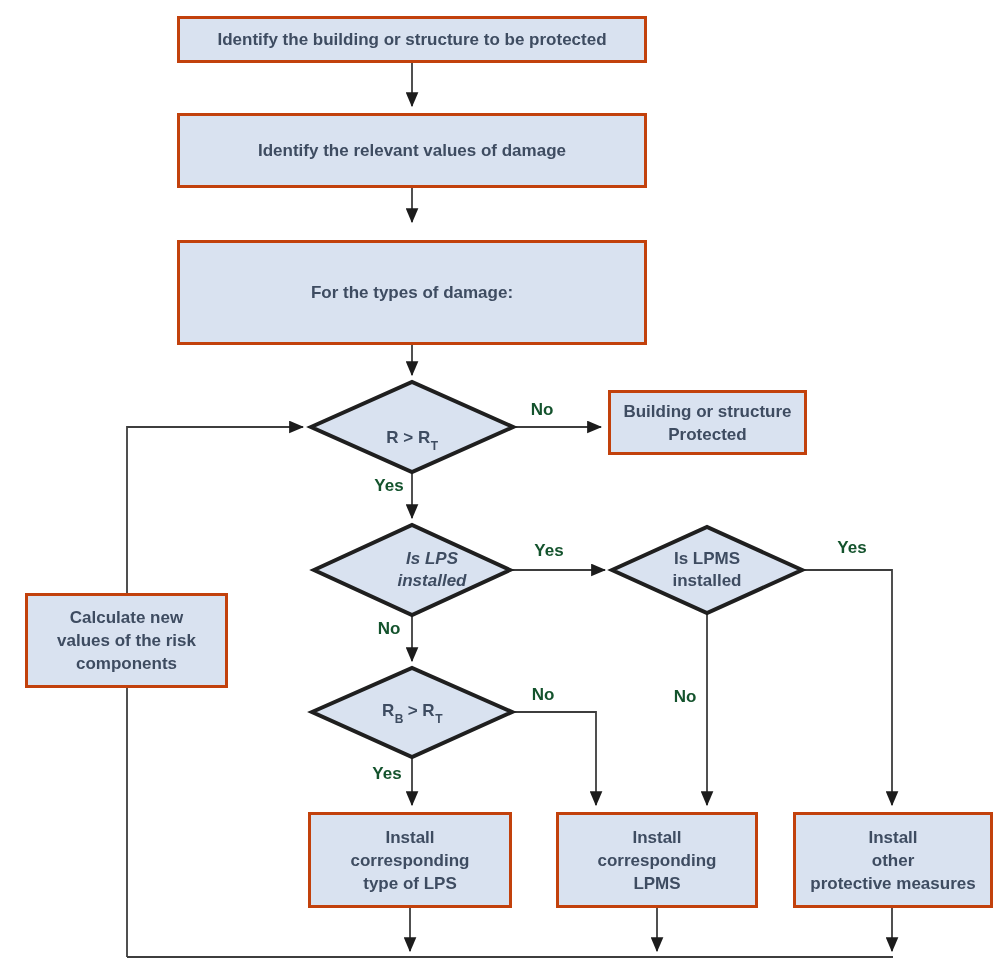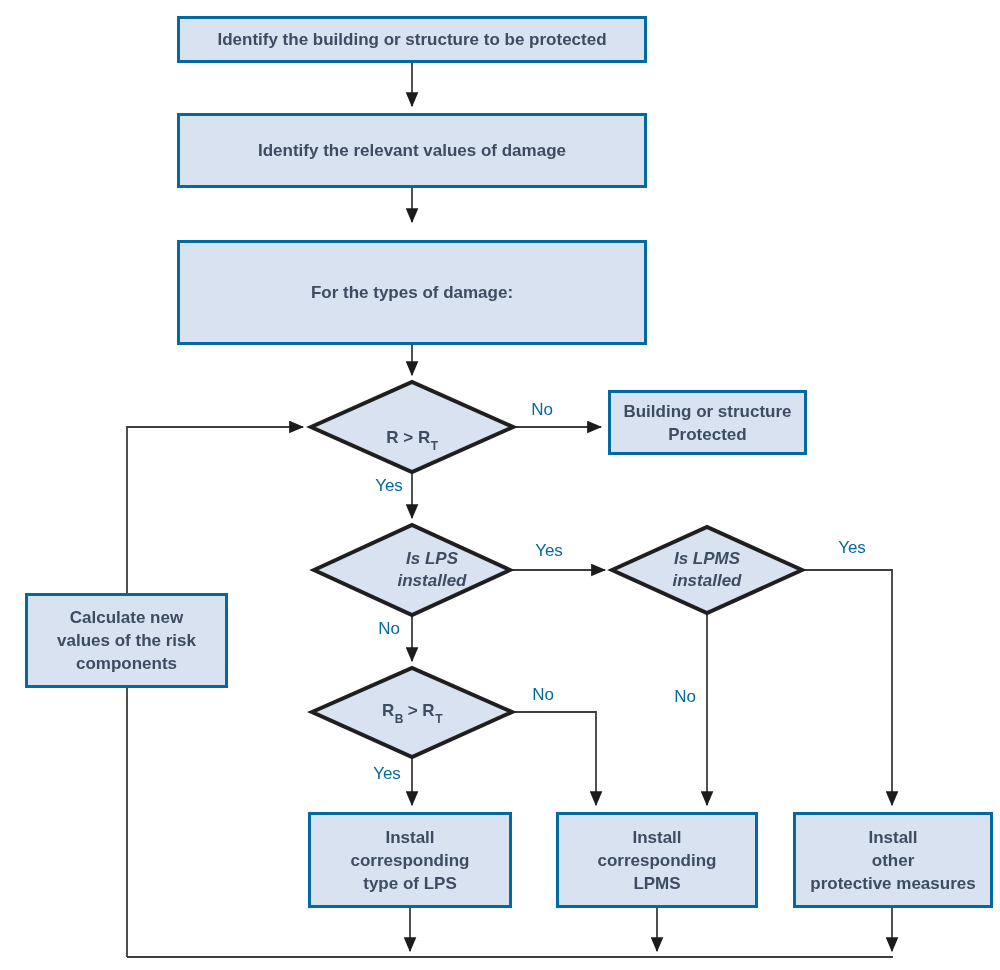--- a/index.html
+++ b/index.html
@@ -7,21 +7,21 @@
     position:relative;
     width:1000px;height:970px;
     background:#ffffff;
     font-family:"Liberation Sans",sans-serif;
     overflow:hidden;
   }
   .wires{position:absolute;left:0;top:0;width:1000px;height:970px;}
   .node{
     position:absolute;
     background:#d9e2f0;
-    border:3px solid #0369a1;
+    border:3px solid #c2410c;
     box-sizing:border-box;
     display:flex;flex-direction:column;
     align-items:center;justify-content:center;
     text-align:center;
     color:#3e4c61;
     font-weight:700;
     font-size:17px;
     line-height:23px;
   }
   .dtext{
@@ -30,22 +30,22 @@
     color:#3e4c61;
     font-weight:700;
     font-size:17px;
     line-height:22px;
     text-align:center;
     white-space:nowrap;
   }
   .elabel{
     position:absolute;
     transform:translate(-50%,-50%);
-    color:#0369a1;
-    font-weight:400;
+    color:#14532d;
+    font-weight:700;
     font-size:17px;
     white-space:nowrap;
   }
   sub{
     font-size:12px;
     line-height:0;
     position:relative;
     top:3px;
     left:0.5px;
   }
@@ -138,21 +138,21 @@
     <div>protective measures</div>
   </div>
 
   <div class="dtext" style="left:412px;top:426px;margin-top:12px;">R &gt; R<sub>T</sub></div>
 
   <div class="dtext" style="left:432px;top:570px;font-style:italic;">
     <div>Is LPS</div>
     <div>installed</div>
   </div>
 
-  <div class="dtext" style="left:707px;top:570px;font-style:italic;">
+  <div class="dtext" style="left:707px;top:570px;">
     <div>Is LPMS</div>
     <div>installed</div>
   </div>
 
   <div class="dtext" style="left:412px;top:711px;">R<sub>B</sub> &gt; R<sub>T</sub></div>
 
   <div class="elabel" style="left:542px;top:410px;">No</div>
   <div class="elabel" style="left:389px;top:486px;">Yes</div>
   <div class="elabel" style="left:549px;top:551px;">Yes</div>
   <div class="elabel" style="left:389px;top:629px;">No</div>

